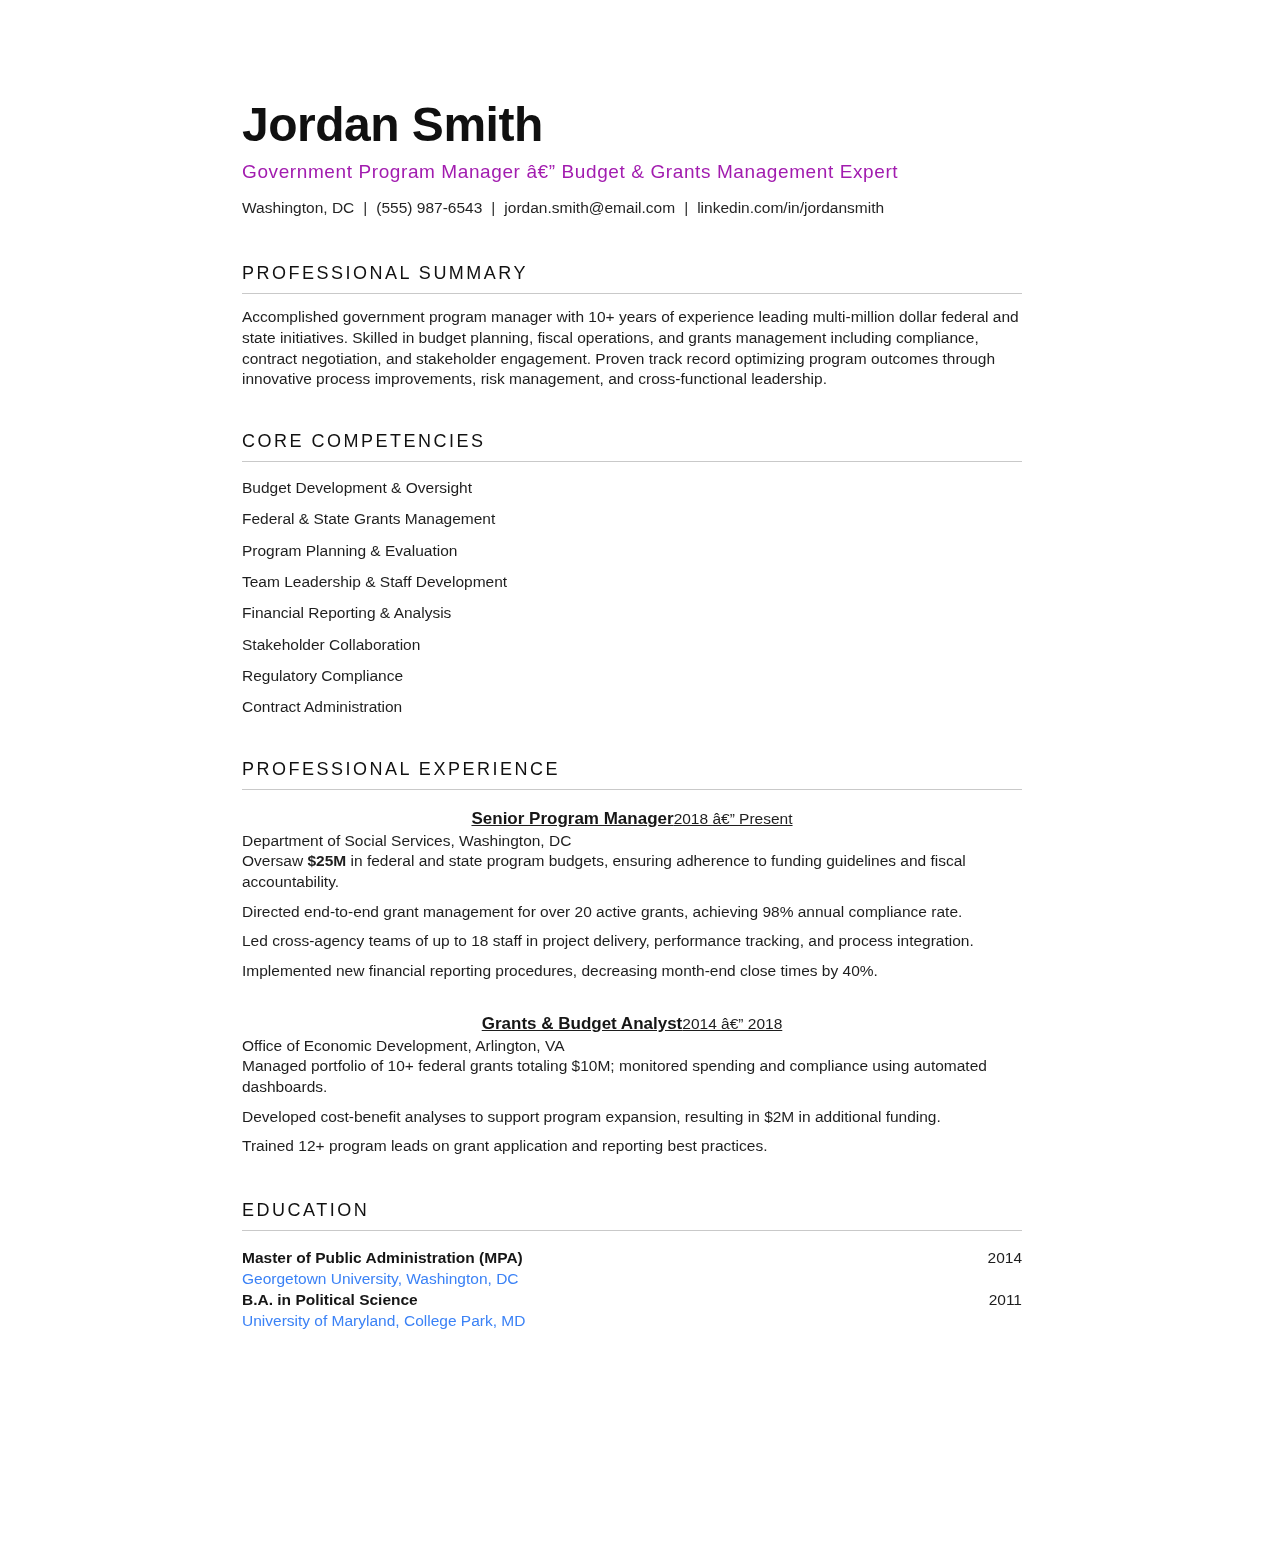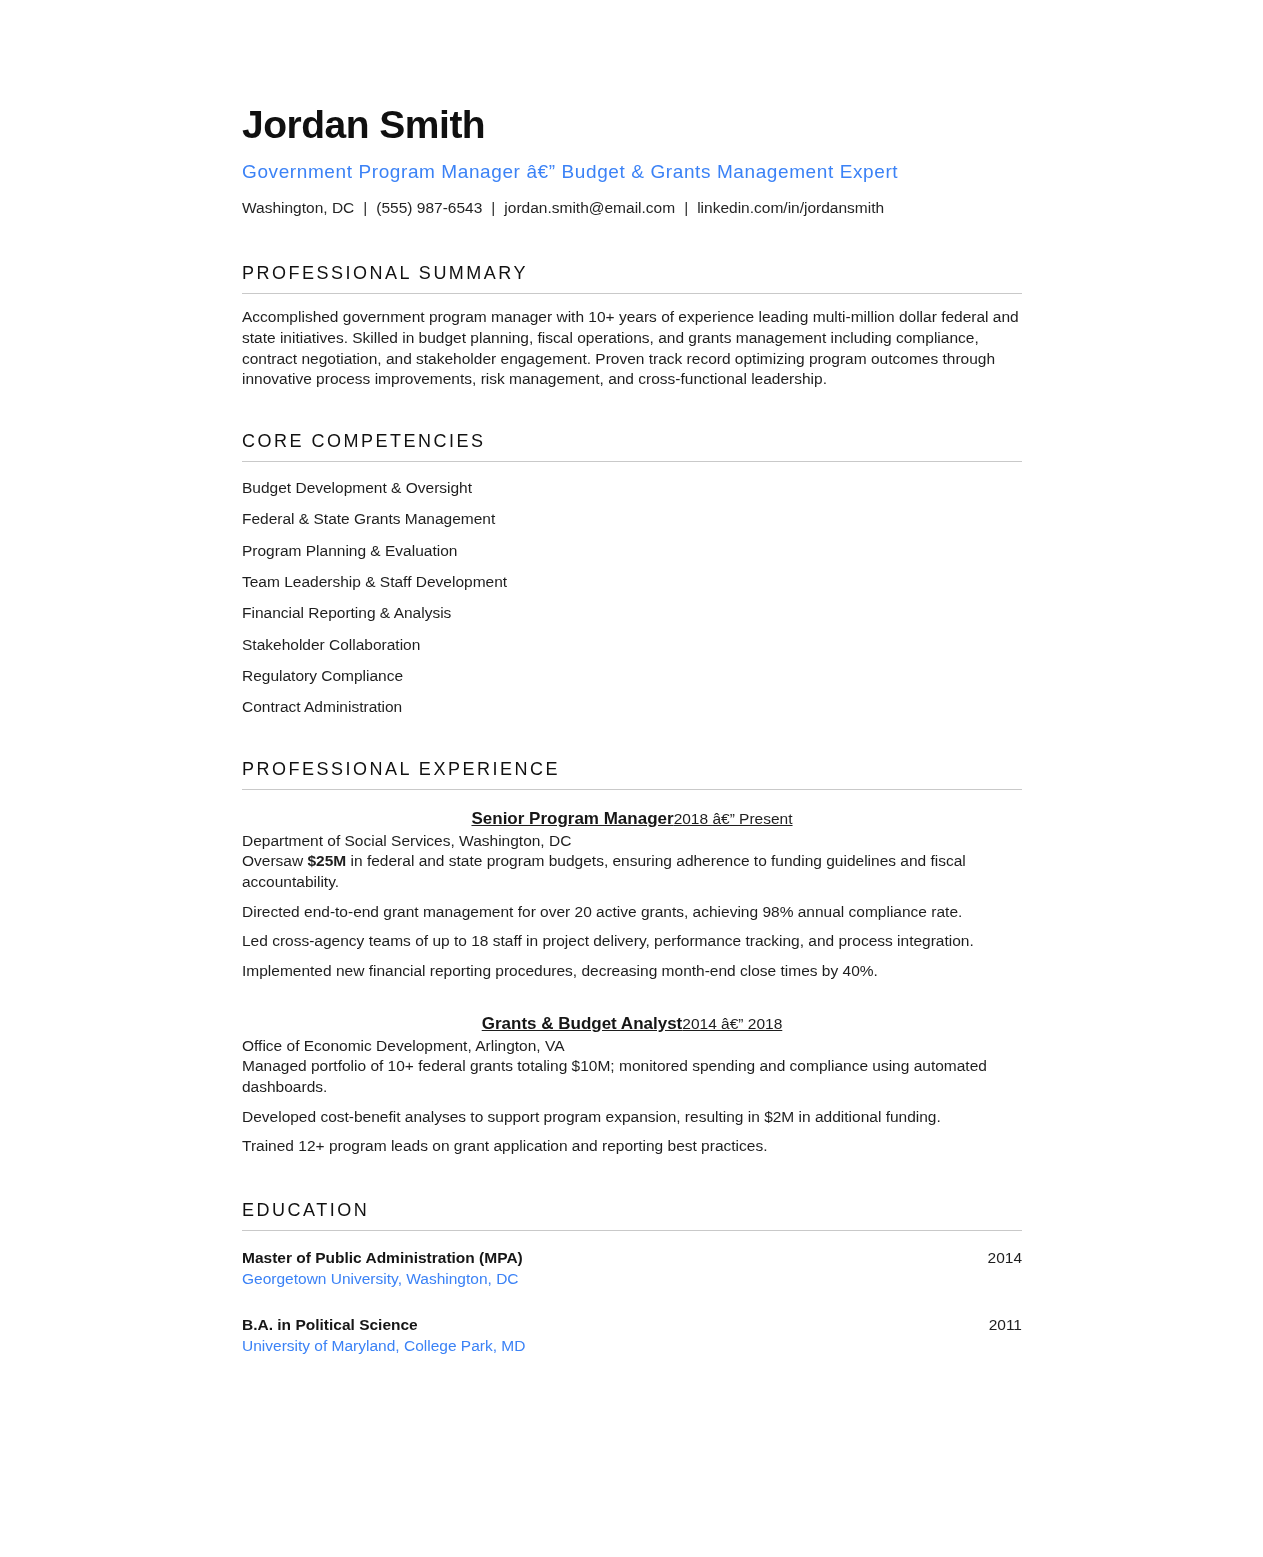--- a/index.html
+++ b/index.html
@@ -13,33 +13,33 @@
     -webkit-font-smoothing: antialiased;
   }
   .content {
     position: absolute;
     left: 242px;
     top: 0;
     width: 780px;
   }
   .name {
     margin-top: 102px;
-    font-size: 39px;
+    font-size: 48px;
     line-height: 46px;
     font-weight: 900;
     letter-spacing: -0.5px;
     color: #101010;
   }
   .subtitle {
     margin-top: 11px;
     font-size: 19px;
     line-height: 26px;
     font-weight: 400;
     letter-spacing: 0.6px;
-    color: #3b82f6;
+    color: #a21caf;
   }
   .contact {
     margin-top: 12px;
     font-size: 15.5px;
     line-height: 22px;
     color: #252525;
   }
   .contact .sep {
     display: inline-block;
     padding: 0 9px;
@@ -97,21 +97,21 @@
   }
   .job-company {
     font-size: 15.5px;
     line-height: 21px;
     color: #1e1e1e;
   }
   .job .bullet { margin-top: 0; }
   .job .bullet + .bullet { margin-top: 9px; }
   .bold { font-weight: 700; }
   .edu { margin-top: 16px; }
-  .edu + .edu { margin-top: 25px; }
+  .edu + .edu { margin-top: 0; }
   .edu-header {
     display: flex;
     justify-content: space-between;
     align-items: flex-start;
   }
   .edu-degree {
     font-size: 15.5px;
     line-height: 21px;
     font-weight: 700;
     color: #161616;

